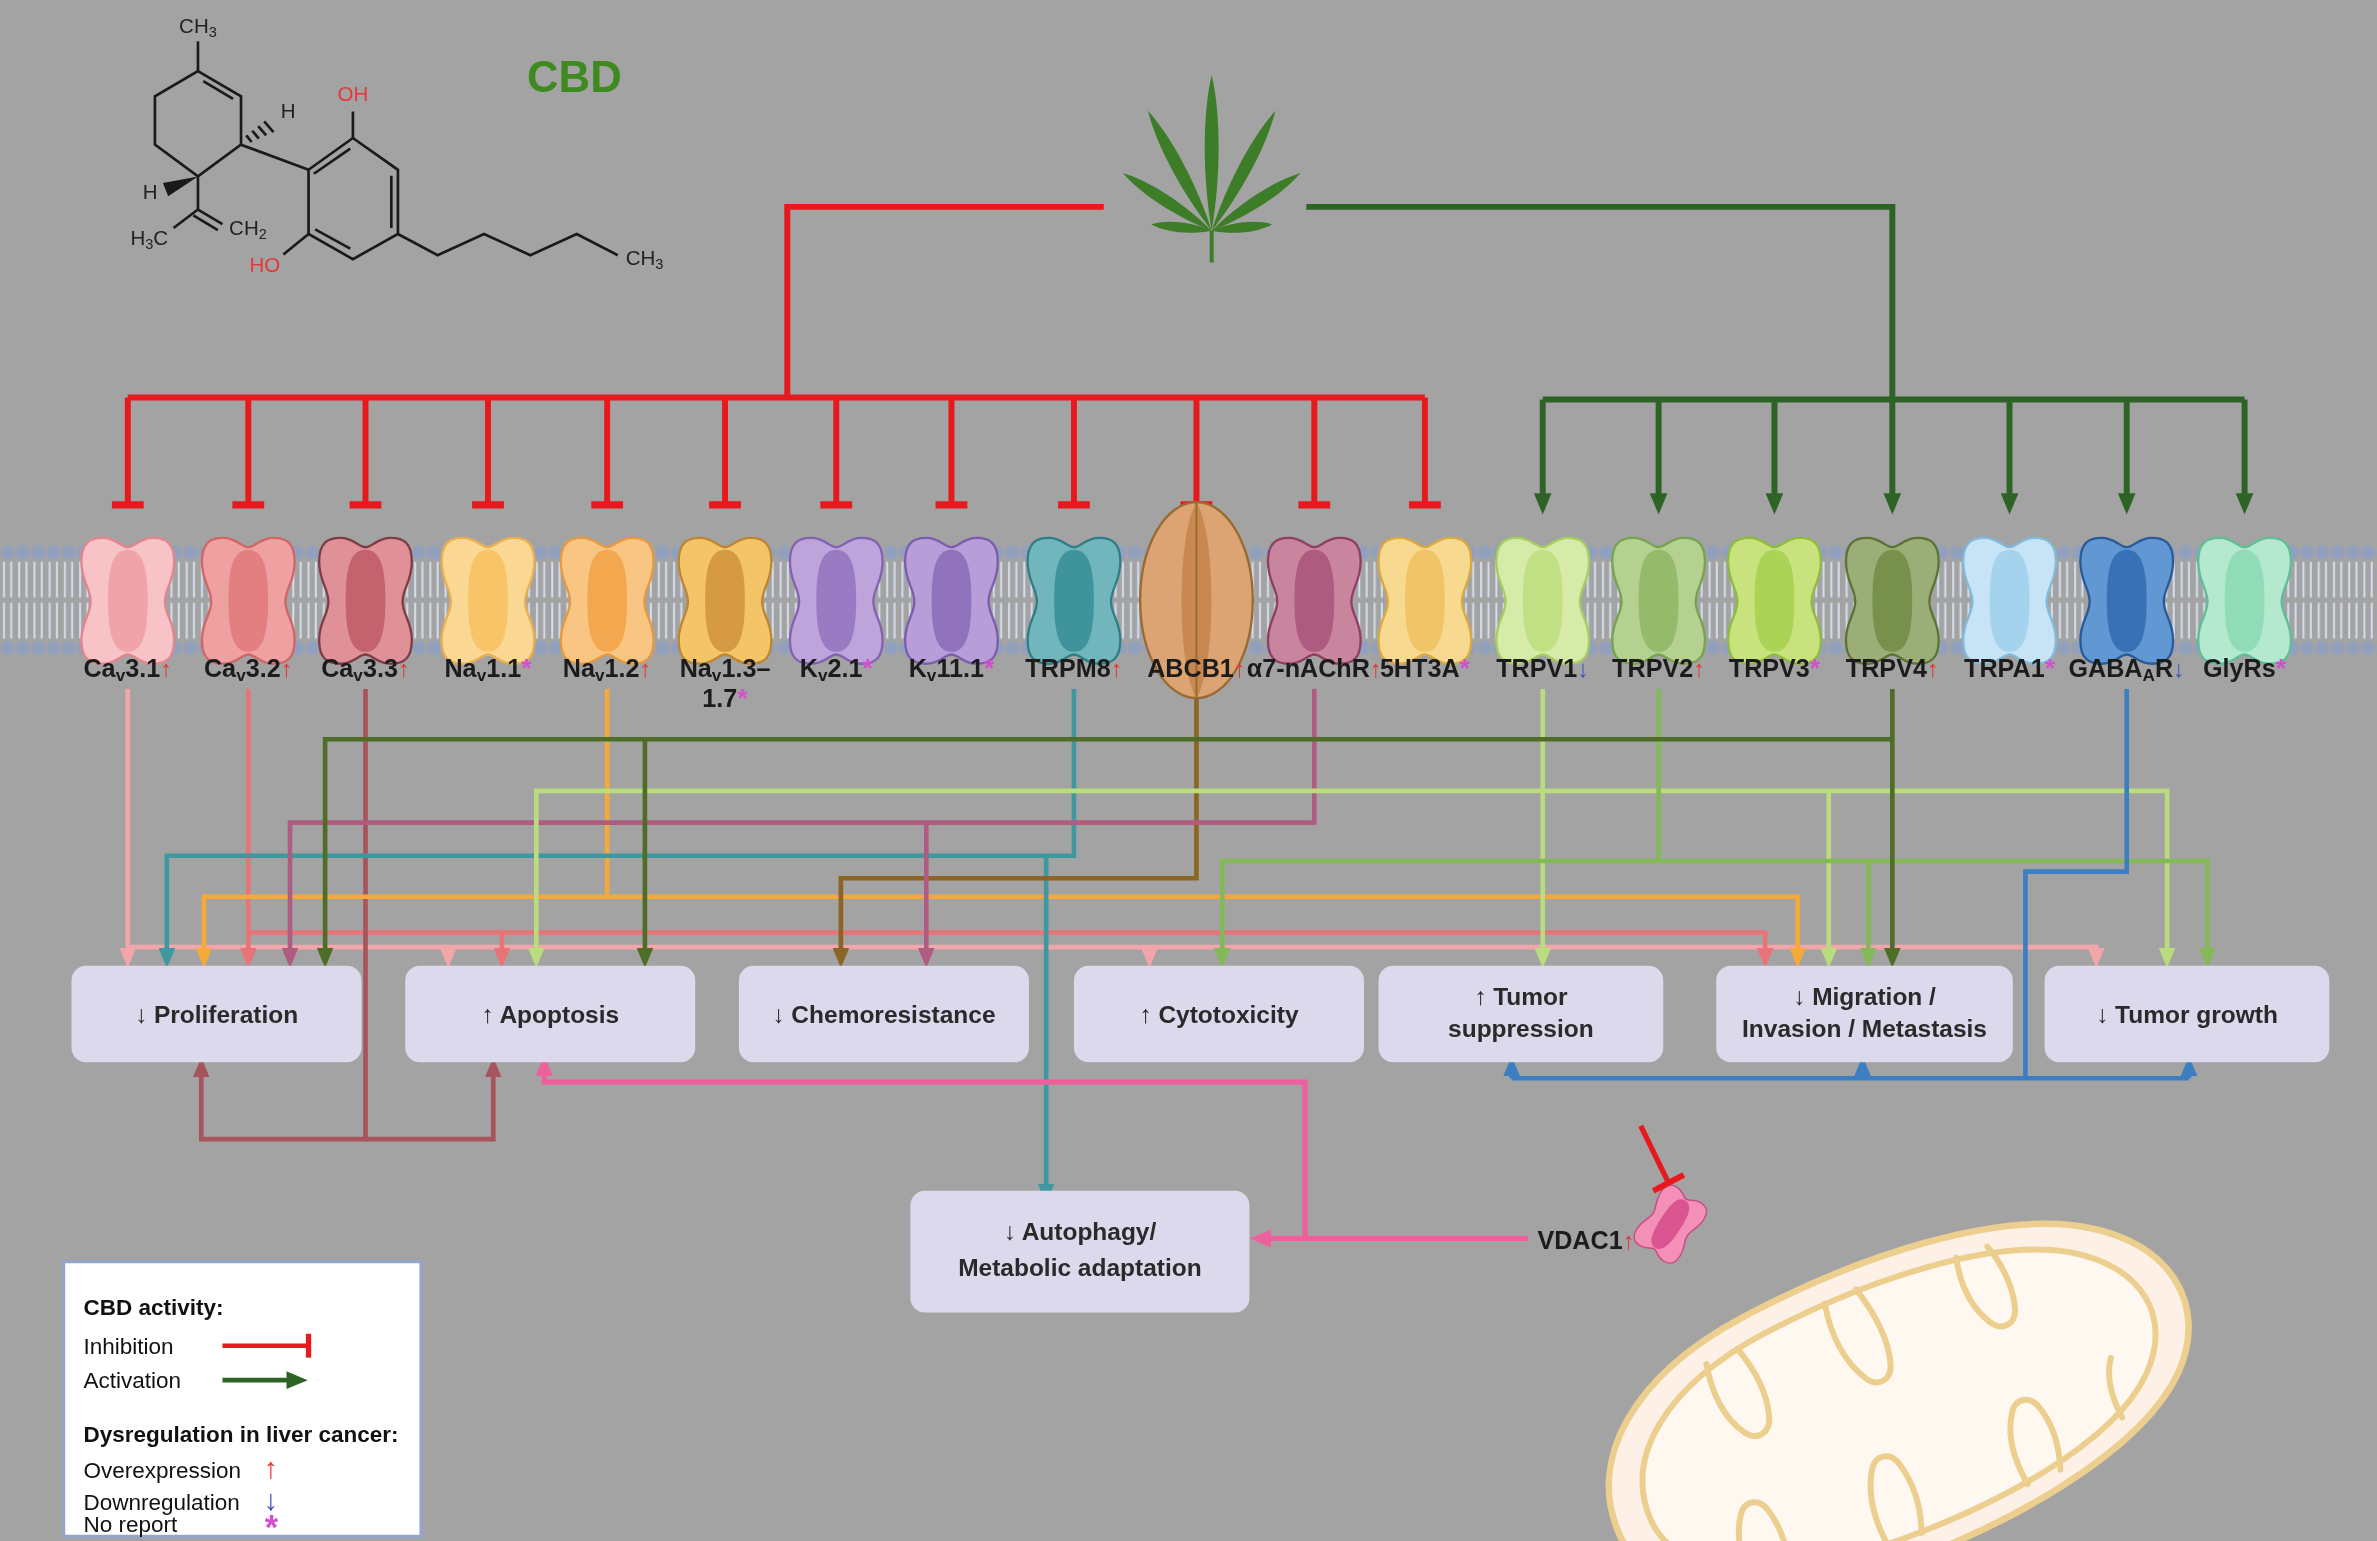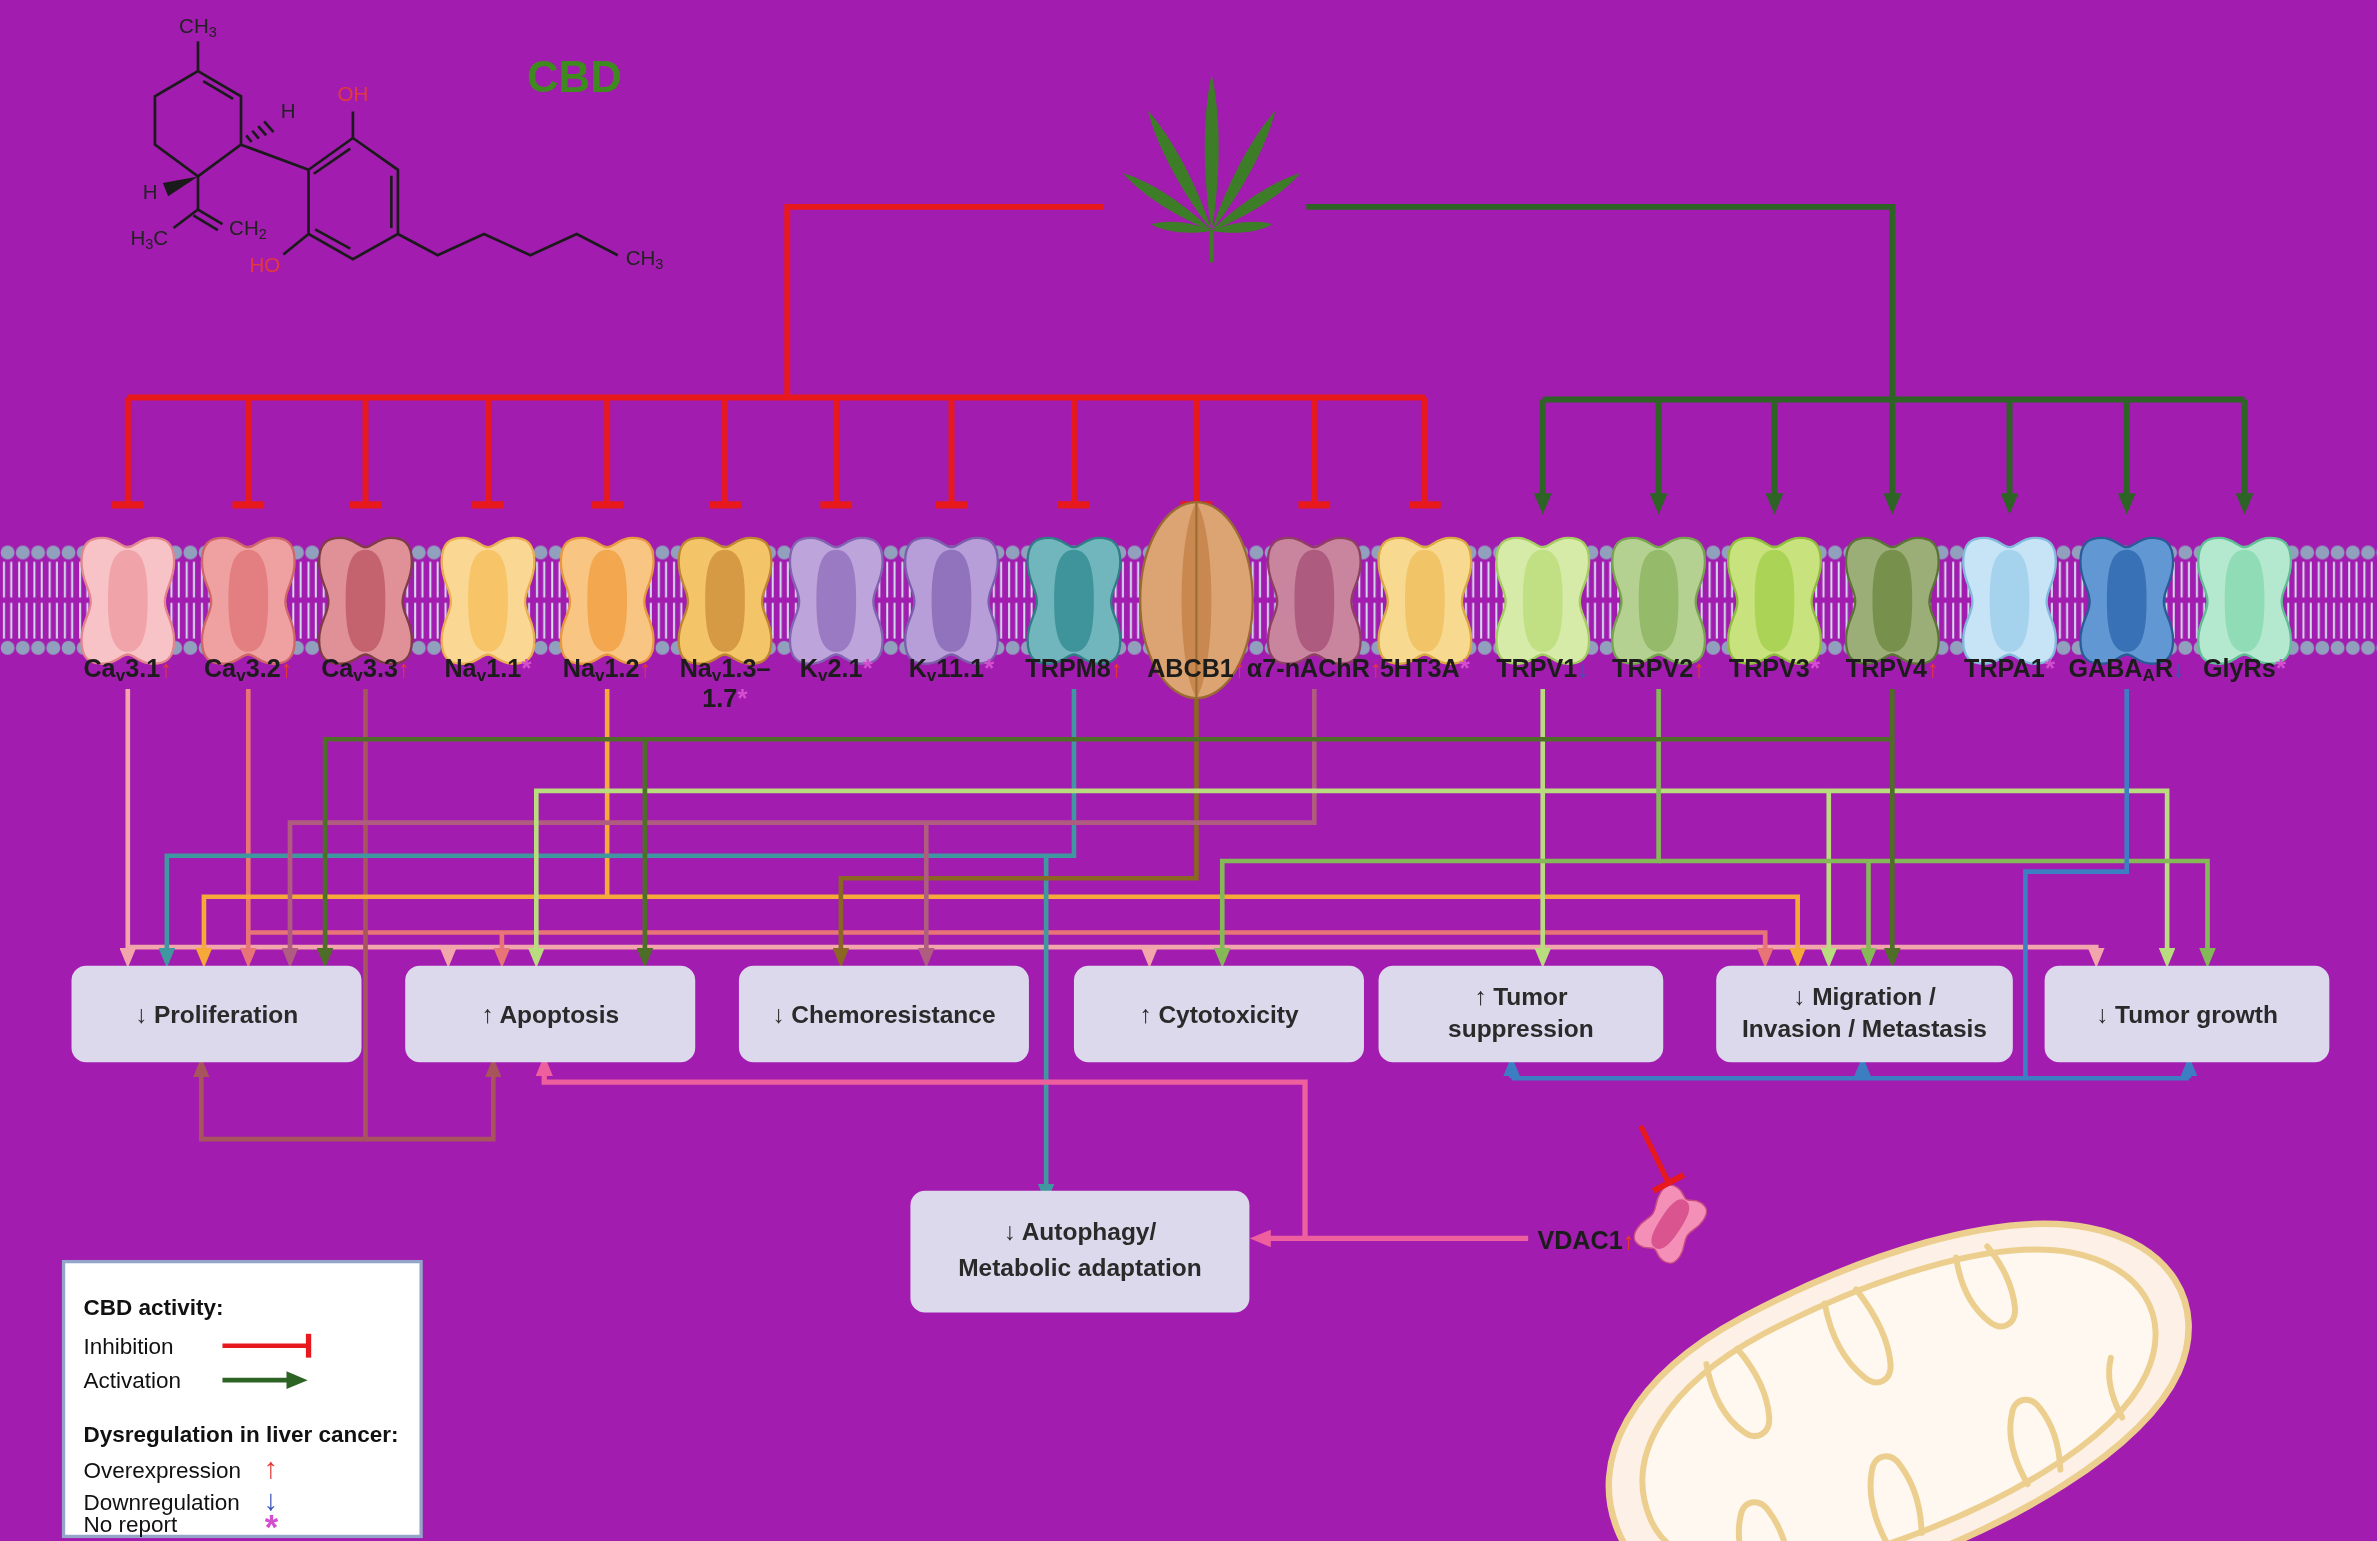--- a/index.html
+++ b/index.html
@@ -1,16 +1,16 @@
 <!DOCTYPE html>
 <html style="font-size:10.6px"><head>
 <meta charset="utf-8">
 <style>
   html,body{margin:0;padding:0;background:#ffffff;}
-  .fig{position:relative;width:2377px;height:1542px;background:#a21caf;overflow:hidden;}
+  .fig{position:relative;width:2377px;height:1542px;background:#a3a3a3;overflow:hidden;}
   svg{position:absolute;left:0;top:0;}
   text{font-family:"Liberation Sans","DejaVu Sans",sans-serif;}
   .chlabel{font-size:38px;font-weight:600;fill:#1c1c1c;}
   .sub{font-size:26px;baseline-shift:-22%;font-weight:600;}
   .mk-up{fill:#e53935;font-size:36px;font-weight:600;}
   .mk-down{fill:#3c55b8;font-size:36px;font-weight:600;}
   .mk-star{fill:#d44fd0;font-size:40px;font-weight:700;}
   .boxlab{font-size:37px;font-weight:600;fill:#2a2a2a;}
   .leg{font-size:34px;fill:#111111;}
   .legb{font-size:34px;font-weight:700;fill:#111111;}

